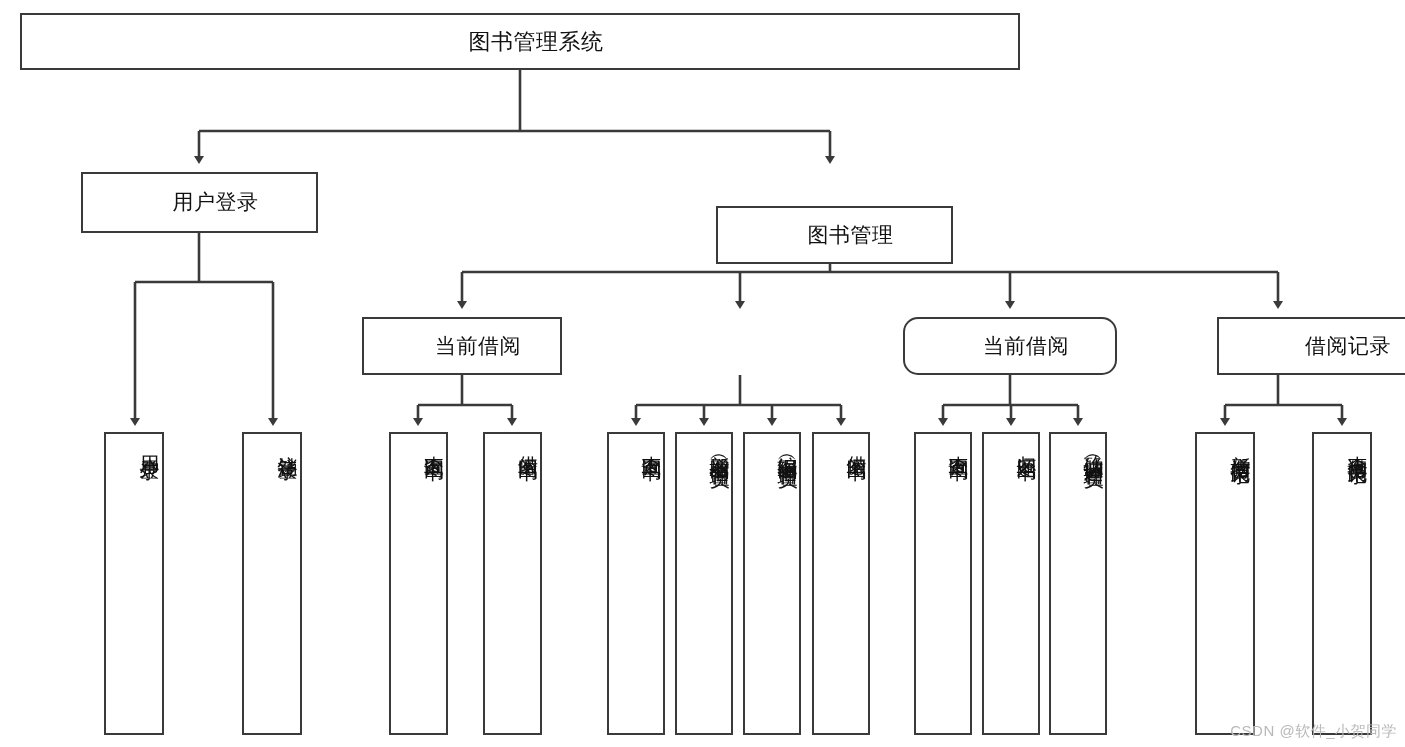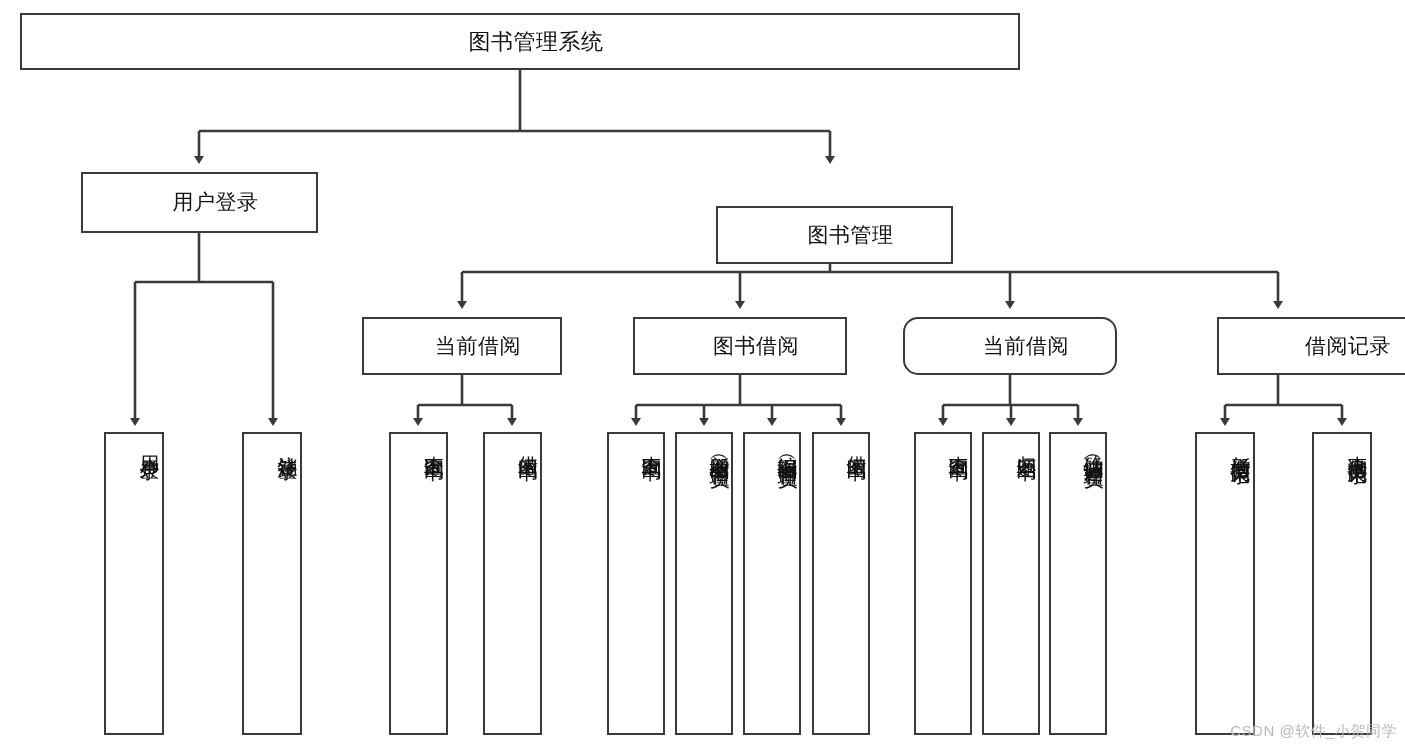--- a/index.html
+++ b/index.html
@@ -130,23 +130,20 @@
   <div class="node" style="left:81px; top:172px; width:237px; height:61px;">
     <span class="lbl">用户登录</span>
   </div>
   <div class="node" style="left:716px; top:172px; width:237px; height:58px;margin-top:34px;">
     <span class="lbl">图书管理</span>
   </div>
 
   <div class="node" style="left:362px; top:317px; width:200px; height:58px;">
     <span class="lbl">当前借阅</span>
   </div>
-  <div class="node" style="left:633px; top:317px; width:214px; height:58px;">
-    <span class="lbl">图书借阅</span>
-  </div>
   <div class="node" style="left:903px; top:317px; width:214px; height:58px;border-radius:15px;">
     <span class="lbl">当前借阅</span>
   </div>
   <div class="node" style="left:1217px; top:317px; width:230px; height:58px;">
     <span class="lbl">借阅记录</span>
   </div>
 
   <div class="node leaf" style="left:104px; top:432px; width:60px; height:303px;">
     <span class="lbl">用户登录</span>
   </div>

